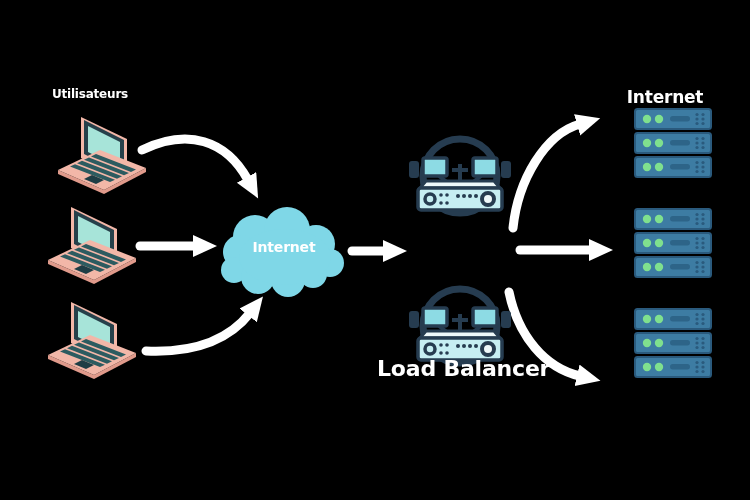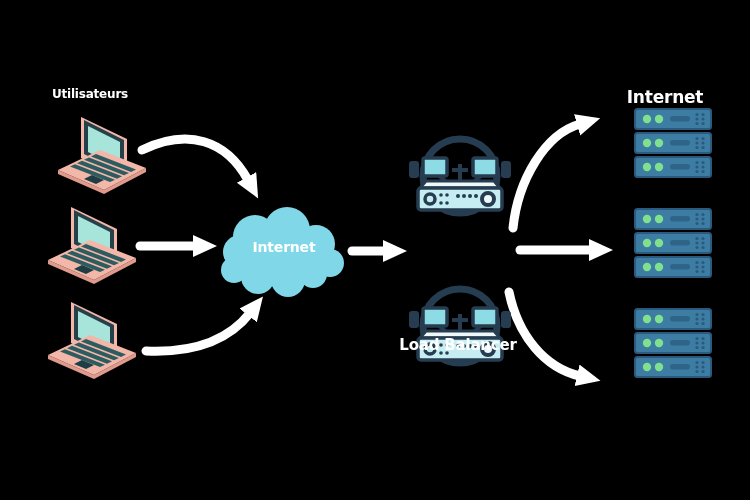--- a/index.html
+++ b/index.html
@@ -9,21 +9,21 @@
     font-family:"DejaVu Sans","Liberation Sans",sans-serif;
   }
   .canvas svg.scene{position:absolute;left:0;top:0;}
   .lbl{
     position:absolute;color:var(--c-label-text,#fff);
     font-weight:700;text-align:center;letter-spacing:-0.2px;
     white-space:nowrap;user-select:none;
   }
   .lbl-users{left:20px;top:87px;width:140px;font-size:12px;}
   .lbl-servers{left:595px;top:87px;width:140px;font-size:17px;}
-  .lbl-lb{left:377px;top:336px;width:162px;font-size:15px;}
+  .lbl-lb{left:377px;top:356px;width:162px;font-size:22px;}
   .lbl-internet{left:224px;top:239px;width:120px;font-size:14px;}
 </style>
 </head>
 <body>
 
 <div class="canvas">
 
   <svg class="scene" width="750" height="500" viewBox="0 0 750 500">
     <defs>
       <marker id="ah" markerUnits="userSpaceOnUse" markerWidth="26" markerHeight="24" refX="3" refY="11" orient="auto">

